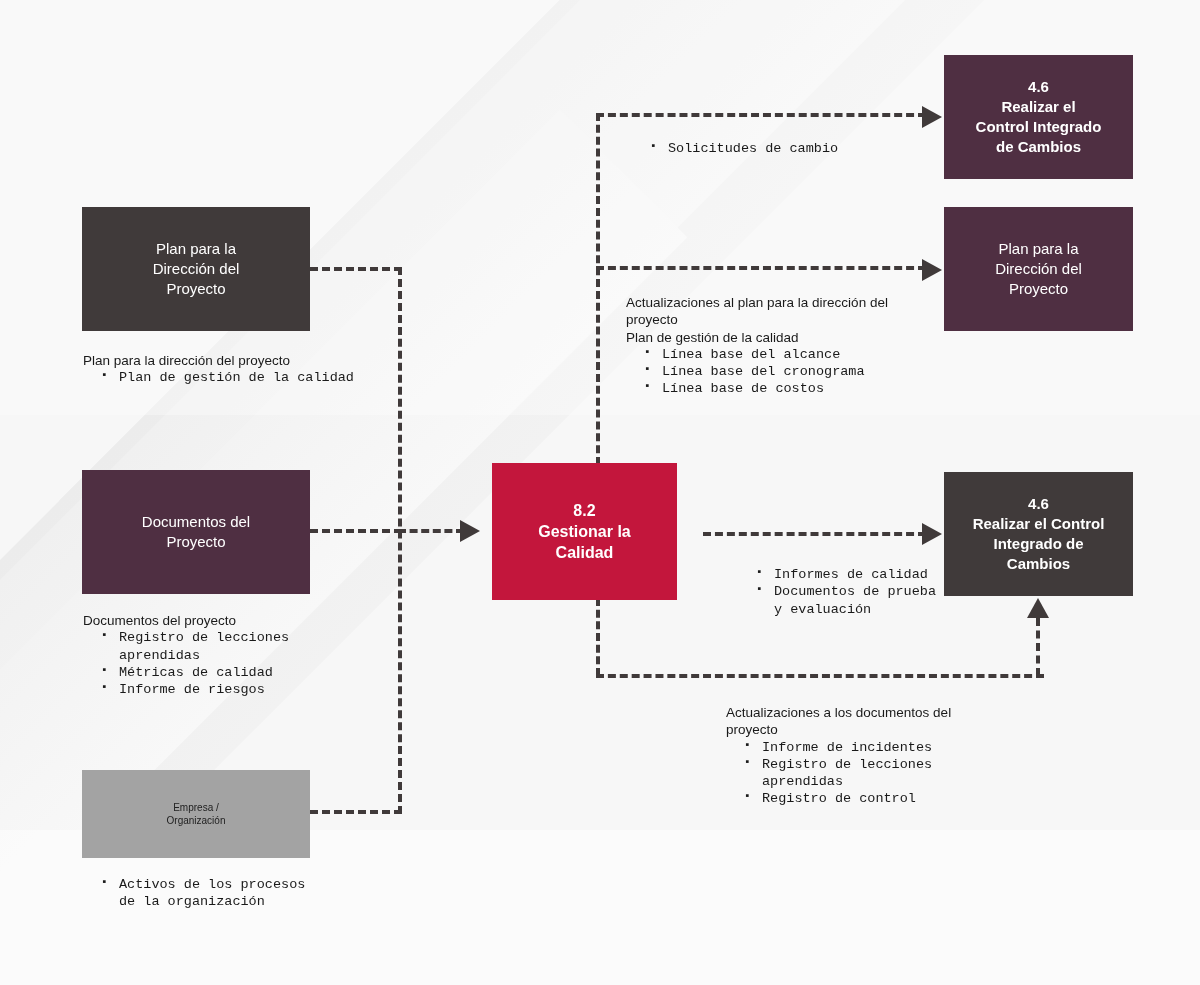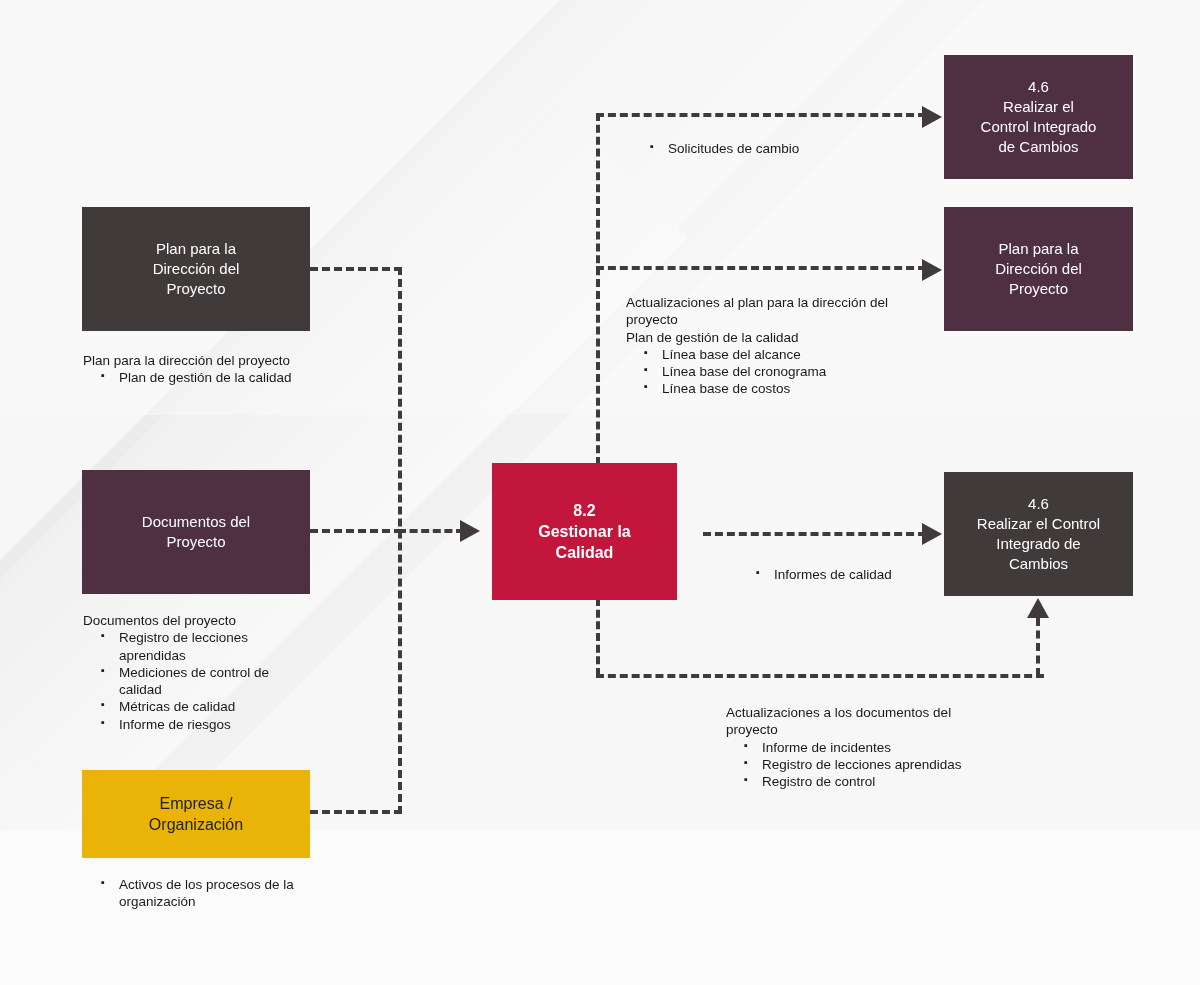--- a/index.html
+++ b/index.html
@@ -35,23 +35,23 @@
     display: flex;
     align-items: center;
     justify-content: center;
     text-align: center;
     line-height: 1.33;
     z-index: 5;
   }
   .node .label { white-space: pre-line; }
   .n-dark   { background: #403a3a; color: #ffffff; font-size: 15px; }
   .n-purple { background: #4f2f42; color: #ffffff; font-size: 15px; }
-  .n-gray   { background: #eab308; color: #222222; font-size: 16px; }
+  .n-gray   { background: #a3a3a3; color: #222222; font-size: 10px; }
   .n-red    { background: #c3163c; color: #ffffff; font-size: 16px; font-weight: bold; }
-  .n-bold   { font-weight: normal; }
+  .n-bold   { font-weight: bold; }
 
   #node-pm-in   { left:  82px; top: 207px; width: 228px; height: 124px; }
   #node-doc-in  { left:  82px; top: 470px; width: 228px; height: 124px; }
   #node-org-in  { left:  82px; top: 770px; width: 228px; height:  88px; }
   #node-process { left: 492px; top: 463px; width: 185px; height: 137px; }
   #node-icc-top { left: 944px; top:  55px; width: 189px; height: 124px; }
   #node-pm-out  { left: 944px; top: 207px; width: 189px; height: 124px; }
   #node-icc-mid { left: 944px; top: 472px; width: 189px; height: 124px; }
 
   
@@ -87,20 +87,21 @@
     color: #1a1a1a;
     line-height: 1.28;
     z-index: 6;
   }
   .ann .head { display: block; }
   .ann ul { list-style: none; margin: 0; padding: 0; }
   .ann li {
     position: relative;
     padding-left: 36px;
     line-height: 1.28;
+    font-family: Liberation Mono, monospace;
   }
   .ann li::before {
     content: "\25AA";
     position: absolute;
     left: 18px;
     top: -1px;
     font-size: 11px;
     color: #1a1a1a;
   }
 </style>
@@ -191,21 +192,20 @@
     <span class="head">Plan para la dirección del proyecto</span>
     <ul>
         <li>Plan de gestión de la calidad</li>
       </ul>
   </div>
 
   <div class="ann" style="left:83px; top:612px; width:230px;">
     <span class="head">Documentos del proyecto</span>
     <ul>
         <li>Registro de lecciones aprendidas</li>
-        <li>Mediciones de control de calidad</li>
         <li>Métricas de calidad</li>
         <li>Informe de riesgos</li>
       </ul>
   </div>
 
   <div class="ann" style="left:83px; top:876px; width:240px;">
     <ul>
         <li>Activos de los procesos de la organización</li>
       </ul>
   </div>
@@ -222,20 +222,21 @@
     <ul>
         <li>Línea base del alcance</li>
         <li>Línea base del cronograma</li>
         <li>Línea base de costos</li>
       </ul>
   </div>
 
   <div class="ann" style="left:738px; top:566px; width:200px;">
     <ul>
         <li>Informes de calidad</li>
+        <li>Documentos de prueba y evaluación</li>
       </ul>
   </div>
 
   <div class="ann" style="left:726px; top:704px; width:275px;">
     <span class="head">Actualizaciones a los documentos del proyecto</span>
     <ul>
         <li>Informe de incidentes</li>
         <li>Registro de lecciones aprendidas</li>
         <li>Registro de control</li>
       </ul>

